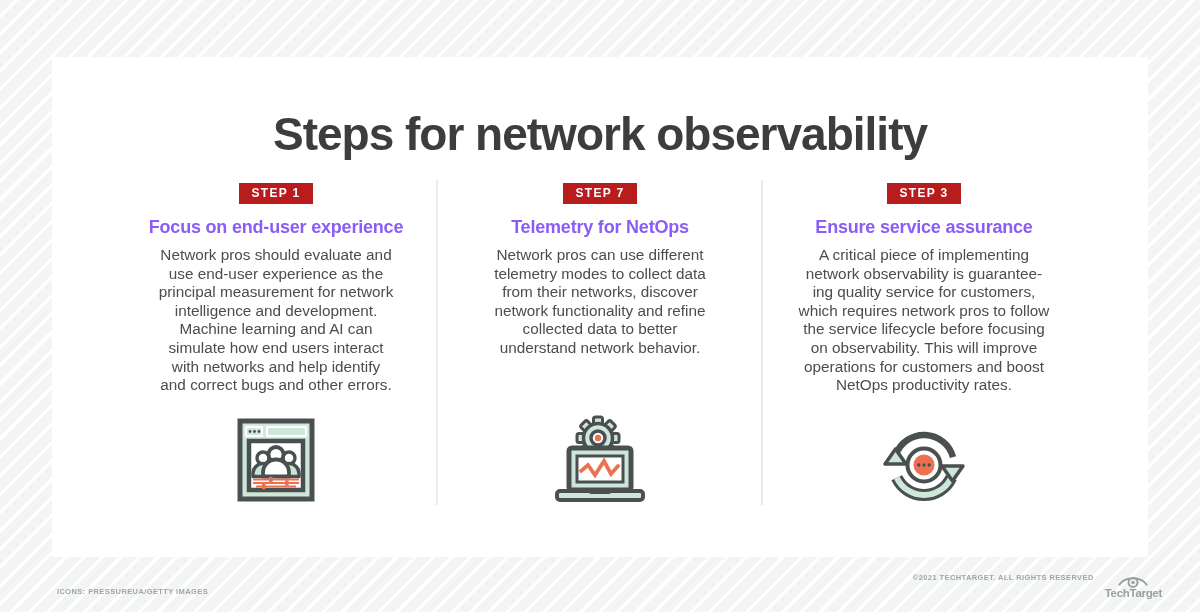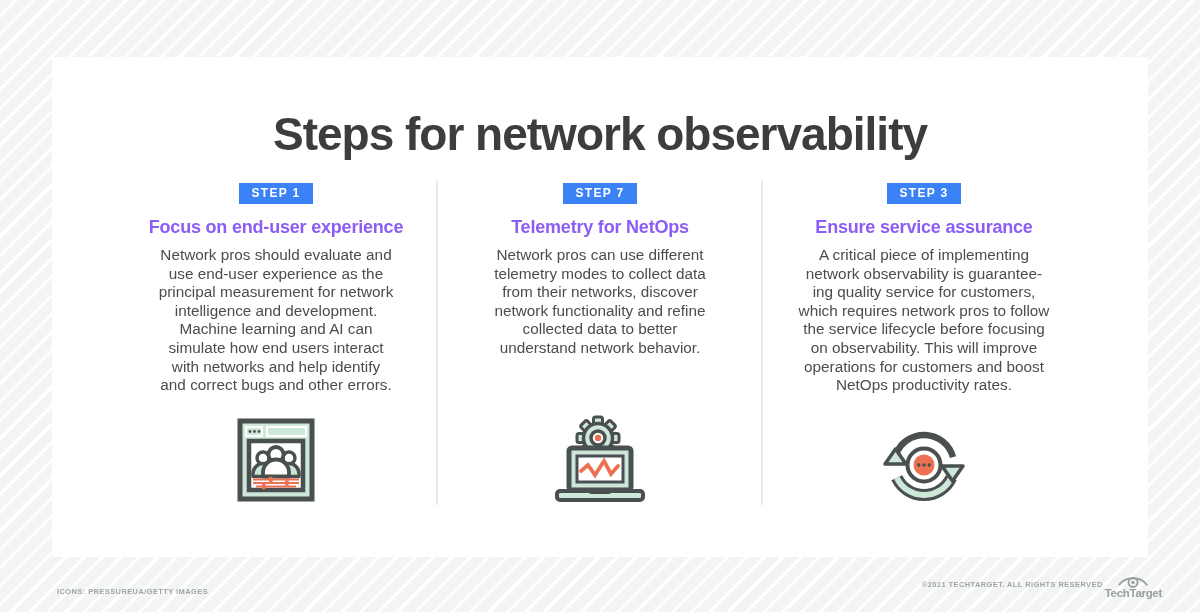--- a/index.html
+++ b/index.html
@@ -26,21 +26,21 @@
     background:#e9eaea;
   }
   .d1{left:384px}.d2{left:709px}
   .col{
     position:absolute;top:126px;width:320px;height:382px;
     display:flex;flex-direction:column;align-items:center;
   }
   .col1{left:64px}.col2{left:388px}.col3{left:712px}
   .badge{
     display:inline-block;
-    background:#3b82f6;color:#ffffff;
+    background:#b91c1c;color:#ffffff;
     font-size:12px;font-weight:bold;letter-spacing:1.3px;
     padding:3px 13px 4px;
   }
   .heading{
     margin:13px 0 0;
     font-size:18px;font-weight:bold;color:#8b5cf6;
     letter-spacing:-0.2px;text-align:center;
   }
   .body{
     margin:8px 0 8px;width:320px;
@@ -50,21 +50,21 @@
   .icon-wrap{
     position:absolute;left:50%;transform:translateX(-50%);
   }
   .iw1{top:235px}.iw2{top:229px}.iw3{top:235px}
   .footer-left{
     position:absolute;left:57px;top:587px;
     font-size:7.5px;font-weight:bold;letter-spacing:0.4px;color:#9fa5a5;
   }
   .footer-right{
     position:absolute;right:38px;bottom:13px;
-    display:flex;align-items:center;gap:2px;
+    display:flex;align-items:flex-start;gap:11px;
   }
   .copyright{
     font-size:7.5px;font-weight:bold;letter-spacing:0.4px;color:#9fa5a5;
     margin-bottom:3px;
   }
   .brand{
     display:flex;flex-direction:column;align-items:center;line-height:1;
   }
   .brand-text{
     font-size:11.5px;font-weight:bold;color:#9aa0a0;letter-spacing:-0.3px;

